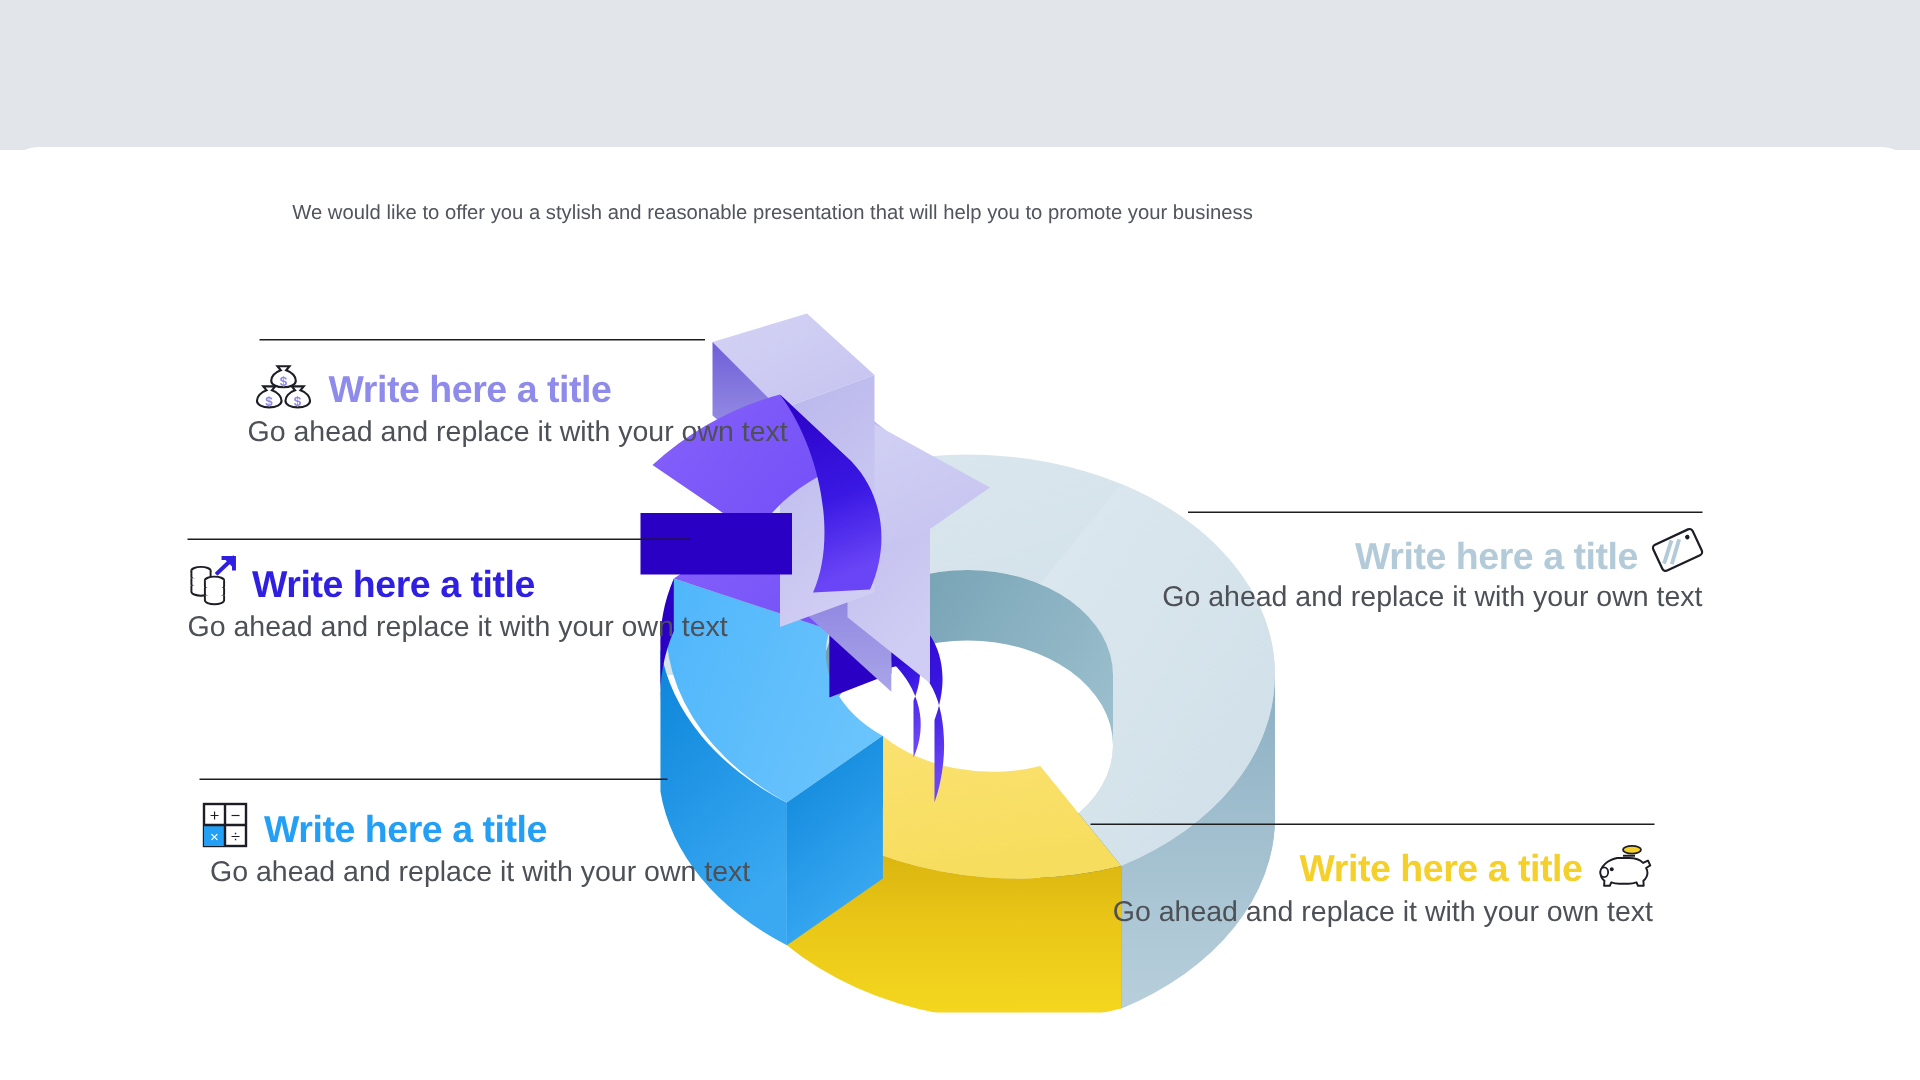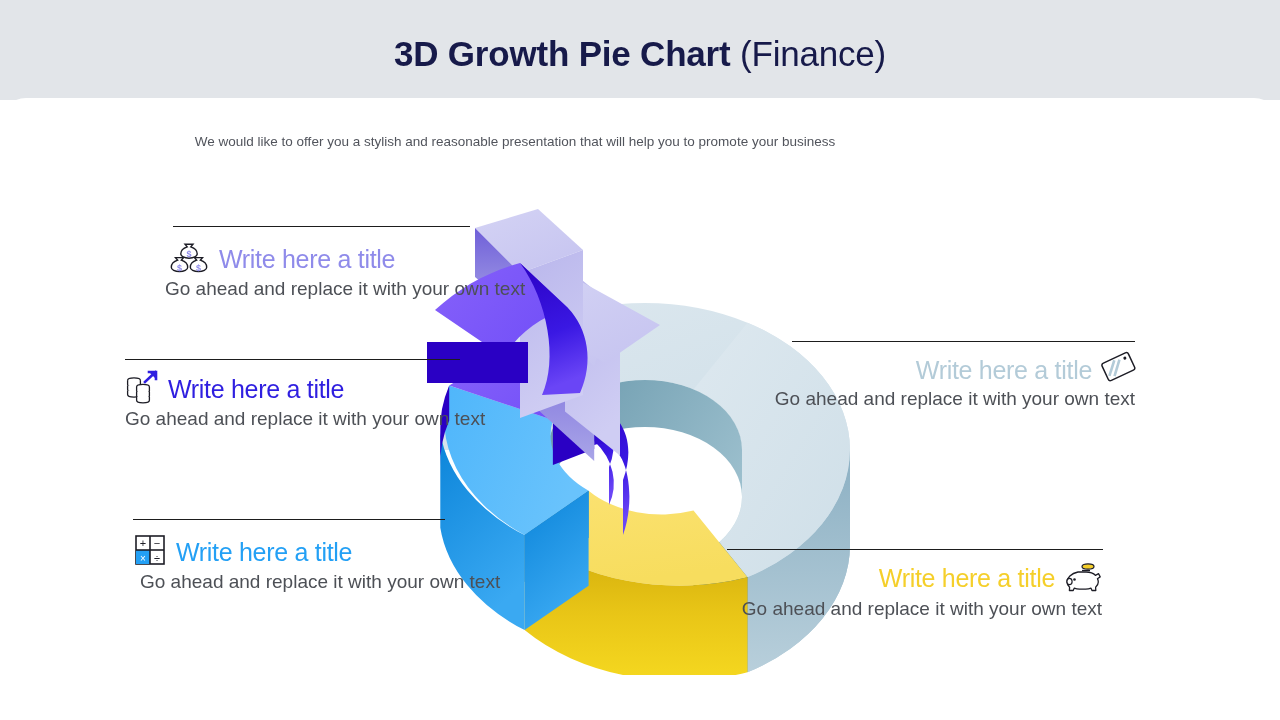--- a/index.html
+++ b/index.html
@@ -34,21 +34,21 @@
   }
 
   
   .chart-wrap { position:absolute; left:420px; top:205px; width:450px; height:470px; }
   .chart-wrap svg { display:block; width:450px; height:470px; }
 
   
   .callout { position:absolute; }
   .callout .rule { position:absolute; height:0; border-top:1.4px solid #1d1d1d; top:0; }
   .callout .row  { position:absolute; display:flex; align-items:center; gap:9px; white-space:nowrap; }
-  .callout .title { font-size:25px; font-weight:normal; line-height:32px; letter-spacing:-0.3px; }
+  .callout .title { font-size:25px; font-weight:bold; line-height:32px; letter-spacing:-0.3px; }
   .callout .desc {
     position:absolute; font-size:19px; color:#4d5056; line-height:18px; white-space:nowrap;
   }
   .ico { display:block; flex:0 0 auto; }
 
   
   .c1 { left:125px; top:226px; width:350px; }
   .c1 .rule { left:48px; width:297px; }
   .c1 .row  { left:43px; top:14px; }
   .c1 .desc { left:40px; top:54px; }
@@ -75,23 +75,20 @@
   .c5 .desc { right:3px; top:51px; }
 </style>
 </head>
 <body>
 
 <div id="slide">
 
   <div class="header-band"></div>
   <div class="white-panel"></div>
 
-  <div class="page-title">
-    <span class="bold">3D Growth Pie Chart</span><span class="reg"> (Finance)</span>
-  </div>
 
   <div class="subtitle">We would like to offer you a stylish and reasonable presentation that will help you to promote your business</div>
 
   <div class="chart-wrap">
     <svg viewBox="0 0 450 470" xmlns="http://www.w3.org/2000/svg">
       <defs>
         <linearGradient id="gPale" x1="0" y1="0" x2="1" y2="1">
           <stop offset="0%" stop-color="#dde8ef"></stop>
           <stop offset="100%" stop-color="#cfdfe8"></stop>
         </linearGradient>

